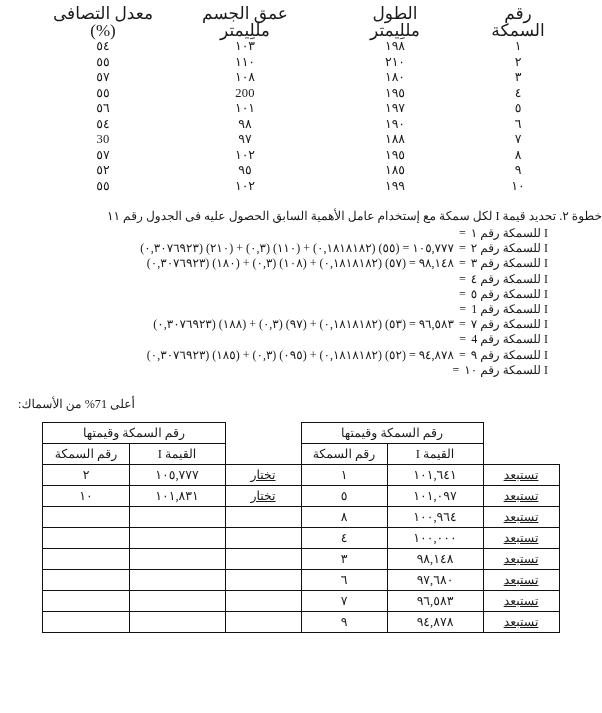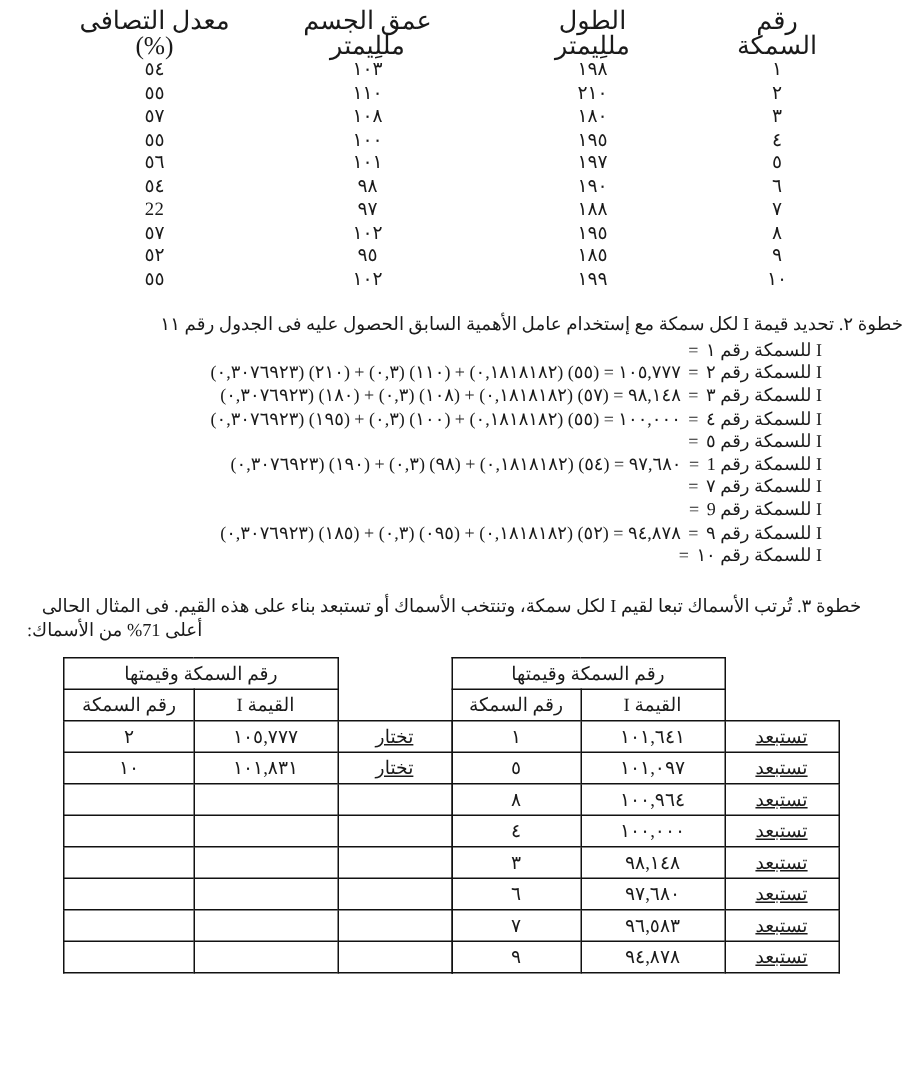--- a/index.html
+++ b/index.html
@@ -152,40 +152,40 @@
         </tr>
         <tr>
           <td class="v">٣</td>
           <td class="v">١٨٠</td>
           <td class="v">١٠٨</td>
           <td class="v">٥٧</td>
         </tr>
         <tr>
           <td class="v">٤</td>
           <td class="v">١٩٥</td>
-          <td class="v">١٠٠</td>
+          <td class="v">200</td>
           <td class="v">٥٥</td>
         </tr>
         <tr>
           <td class="v">٥</td>
           <td class="v">١٩٧</td>
           <td class="v">١٠١</td>
           <td class="v">٥٦</td>
         </tr>
         <tr>
           <td class="v">٦</td>
           <td class="v">١٩٠</td>
           <td class="v">٩٨</td>
           <td class="v">٥٤</td>
         </tr>
         <tr>
           <td class="v">٧</td>
           <td class="v">١٨٨</td>
           <td class="v">٩٧</td>
-          <td class="v">22</td>
+          <td class="v">30</td>
         </tr>
         <tr>
           <td class="v">٨</td>
           <td class="v">١٩٥</td>
           <td class="v">١٠٢</td>
           <td class="v">٥٧</td>
         </tr>
         <tr>
           <td class="v">٩</td>
           <td class="v">١٨٥</td>
@@ -214,53 +214,51 @@
           <span class="eq-body">(٠,٣٠٧٦٩٢٣) (٢١٠) + (٠,٣) (١١٠) + (٠,١٨١٨١٨٢) (٥٥) = ١٠٥,٧٧٧</span>
         </div>
         <div class="eq-line">
           <span class="eq-label">I للسمكة رقم ٣</span>
           <span class="eq-eq">=</span>
           <span class="eq-body">(٠,٣٠٧٦٩٢٣) (١٨٠) + (٠,٣) (١٠٨) + (٠,١٨١٨١٨٢) (٥٧) = ٩٨,١٤٨</span>
         </div>
         <div class="eq-line">
           <span class="eq-label">I للسمكة رقم ٤</span>
           <span class="eq-eq">=</span>
-          <span class="eq-body">(٠,٣٠٧٦٩٢٣) (١٩٥) + (٠,٣) (١٠٠) + (٠,١٨١٨١٨٢) (٥٥) = ١٠٠,٠٠٠</span>
         </div>
         <div class="eq-line">
           <span class="eq-label">I للسمكة رقم ٥</span>
           <span class="eq-eq">=</span>
         </div>
         <div class="eq-line">
           <span class="eq-label">I للسمكة رقم 1</span>
           <span class="eq-eq">=</span>
-          <span class="eq-body">(٠,٣٠٧٦٩٢٣) (١٩٠) + (٠,٣) (٩٨) + (٠,١٨١٨١٨٢) (٥٤) = ٩٧,٦٨٠</span>
         </div>
         <div class="eq-line">
           <span class="eq-label">I للسمكة رقم ٧</span>
           <span class="eq-eq">=</span>
-        </div>
-        <div class="eq-line">
-          <span class="eq-label">I للسمكة رقم 9</span>
+          <span class="eq-body">(٠,٣٠٧٦٩٢٣) (١٨٨) + (٠,٣) (٩٧) + (٠,١٨١٨١٨٢) (٥٣) = ٩٦,٥٨٣</span>
+        </div>
+        <div class="eq-line">
+          <span class="eq-label">I للسمكة رقم 4</span>
           <span class="eq-eq">=</span>
         </div>
         <div class="eq-line">
           <span class="eq-label">I للسمكة رقم ٩</span>
           <span class="eq-eq">=</span>
           <span class="eq-body">(٠,٣٠٧٦٩٢٣) (١٨٥) + (٠,٣) (٠٩٥) + (٠,١٨١٨١٨٢) (٥٢) = ٩٤,٨٧٨</span>
         </div>
         <div class="eq-line">
           <span class="eq-label">I للسمكة رقم ١٠</span>
           <span class="eq-eq">=</span>
         </div>
       </div>
   </div>
 
   <div class="step3-wrap">
-    <div class="step3-line1">خطوة ٣. تُرتب الأسماك تبعا لقيم I لكل سمكة، وتنتخب الأسماك أو تستبعد بناء على هذه القيم. فى المثال الحالى</div>
     <div class="step3-line2">أعلى 71% من الأسماك:</div>
   </div>
 
   <table class="rank-table">
     <colgroup>
       <col class="k-sel-r">
         <col class="k-val-r">
         <col class="k-id-r">
       <col class="k-gap">
       <col class="k-sel-l">

